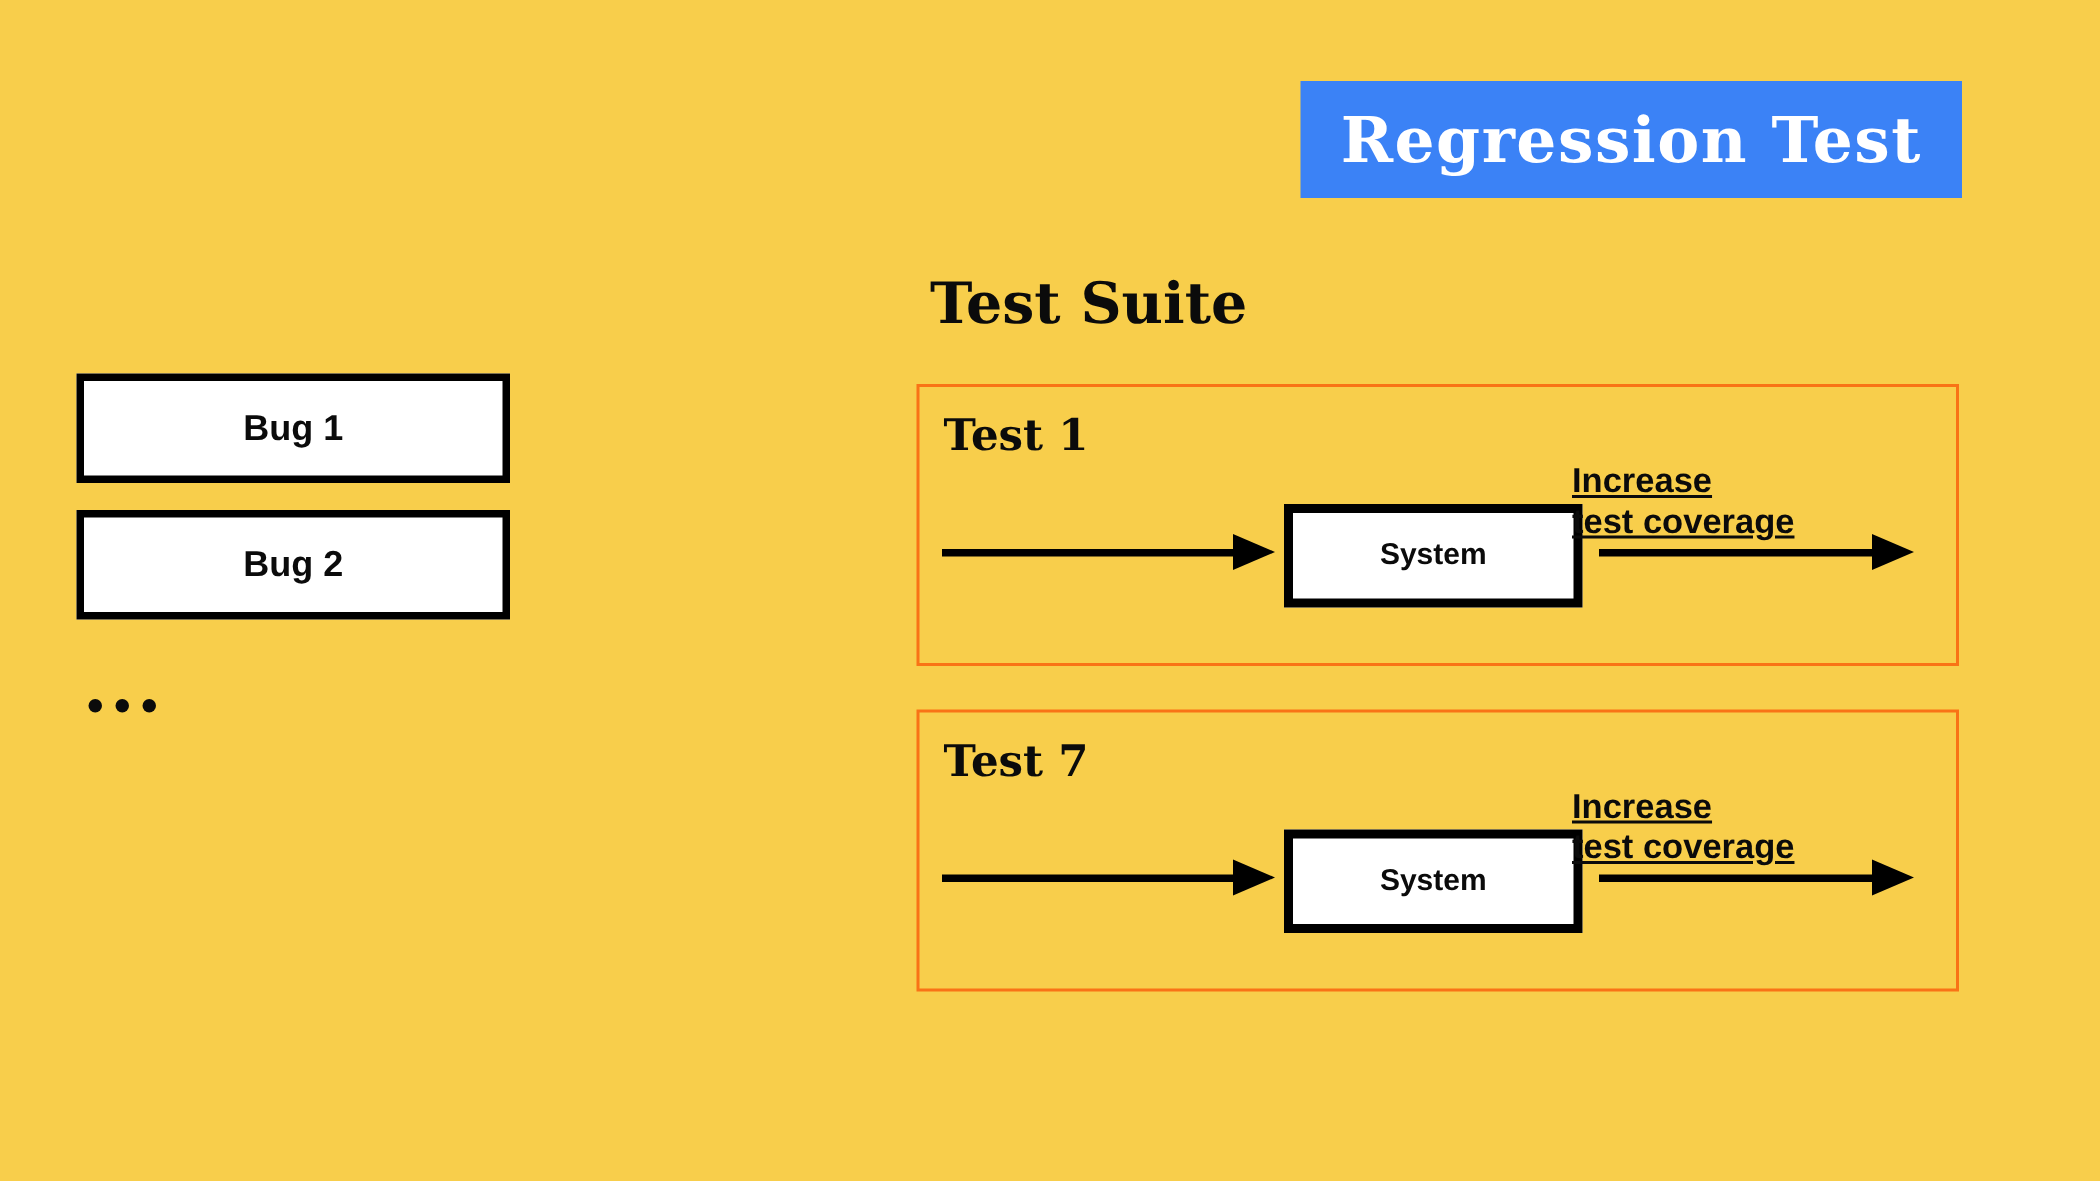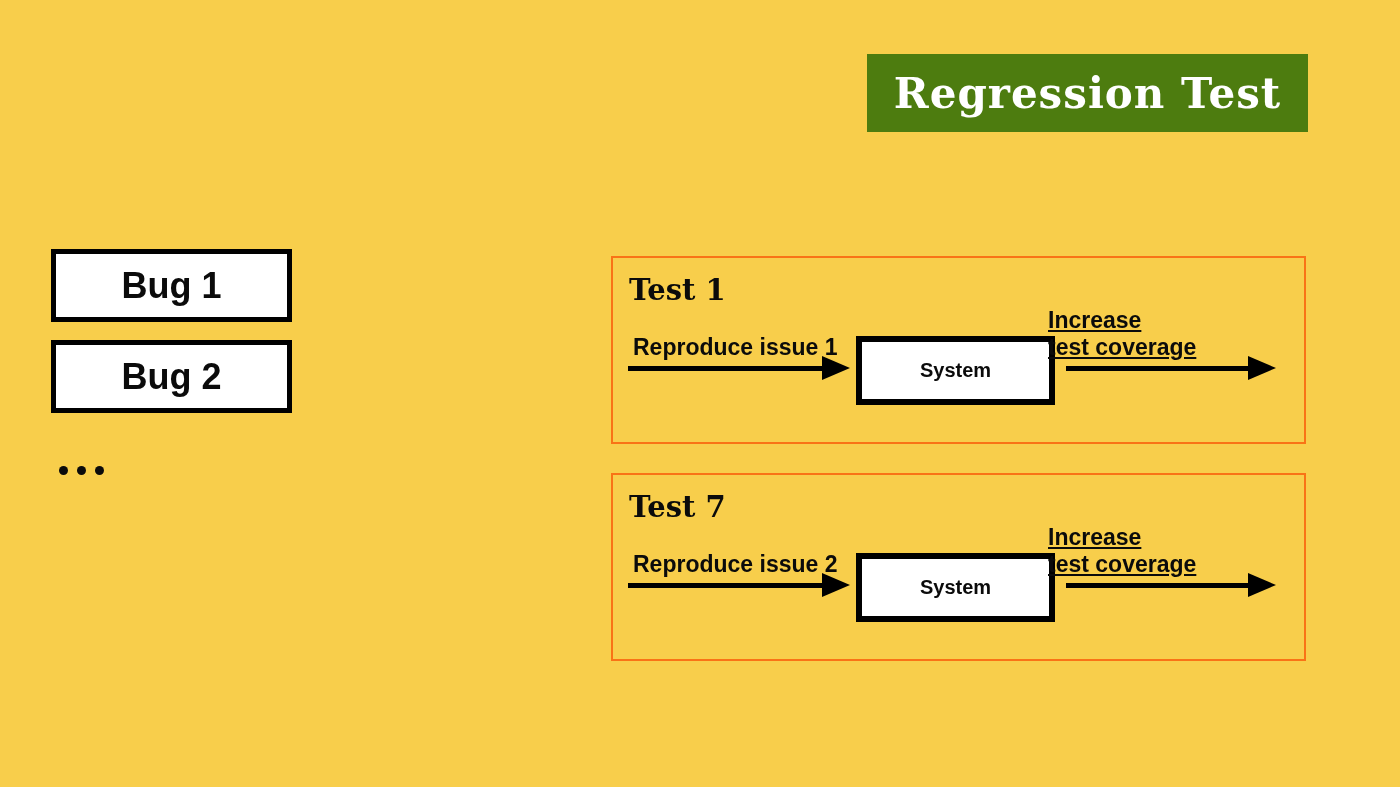--- a/index.html
+++ b/index.html
@@ -13,42 +13,42 @@
     font-family: "Liberation Sans", sans-serif;
     color: #0b0b0b;
   }
   .serif { font-family: "DejaVu Serif", serif; font-weight: bold; }
 
   
   .badge {
     position: absolute;
     left: 867px; top: 54px;
     width: 441px; height: 78px;
-    background: #4d7c0f;
+    background: #3b82f6;
     color: #fff;
     display: flex; align-items: center; justify-content: center;
     font-size: 42px;
     letter-spacing: 1px;
   }
 
   
   .h-bugs {
     position: absolute;
     left: 57px; top: 176px;
     font-size: 42px;
     line-height: 1.1;
   }
   .bug-box {
     position: absolute;
     left: 51px;
-    width: 241px; height: 73px;
+    width: 289px; height: 73px;
     background: #fff;
     border: 5px solid #000;
     display: flex; align-items: center; justify-content: center;
-    font-weight: bold; font-size: 36px;
+    font-weight: bold; font-size: 24px;
   }
   .bug-box.b1 { top: 249px; }
   .bug-box.b2 { top: 340px; }
   .dots {
     position: absolute;
     left: 59px; top: 466px;
     display: flex; gap: 9px;
   }
   .dot { width: 9px; height: 9px; background: #0b0b0b; border-radius: 50%; }
 
@@ -127,25 +127,25 @@
   <div class="bug-box b2">
     <span>Bug 2</span>
   </div>
 
   <div class="dots">
     <span class="dot"></span>
     <span class="dot"></span>
     <span class="dot"></span>
   </div>
 
+  <div class="h-suite serif">Test Suite</div>
 
   <div class="test-box t1">
     <div class="test-title serif">Test 1</div>
 
-    <div class="in-label">Reproduce issue 1</div>
 
     <div class="arrow in">
       <span class="line"></span>
       <span class="head"></span>
     </div>
 
     <div class="sys-box">
       <span>System</span>
     </div>
 
@@ -156,21 +156,20 @@
 
     <div class="arrow out">
       <span class="line"></span>
       <span class="head"></span>
     </div>
   </div>
 
   <div class="test-box t2">
     <div class="test-title serif">Test 7</div>
 
-    <div class="in-label">Reproduce issue 2</div>
 
     <div class="arrow in">
       <span class="line"></span>
       <span class="head"></span>
     </div>
 
     <div class="sys-box">
       <span>System</span>
     </div>
 

